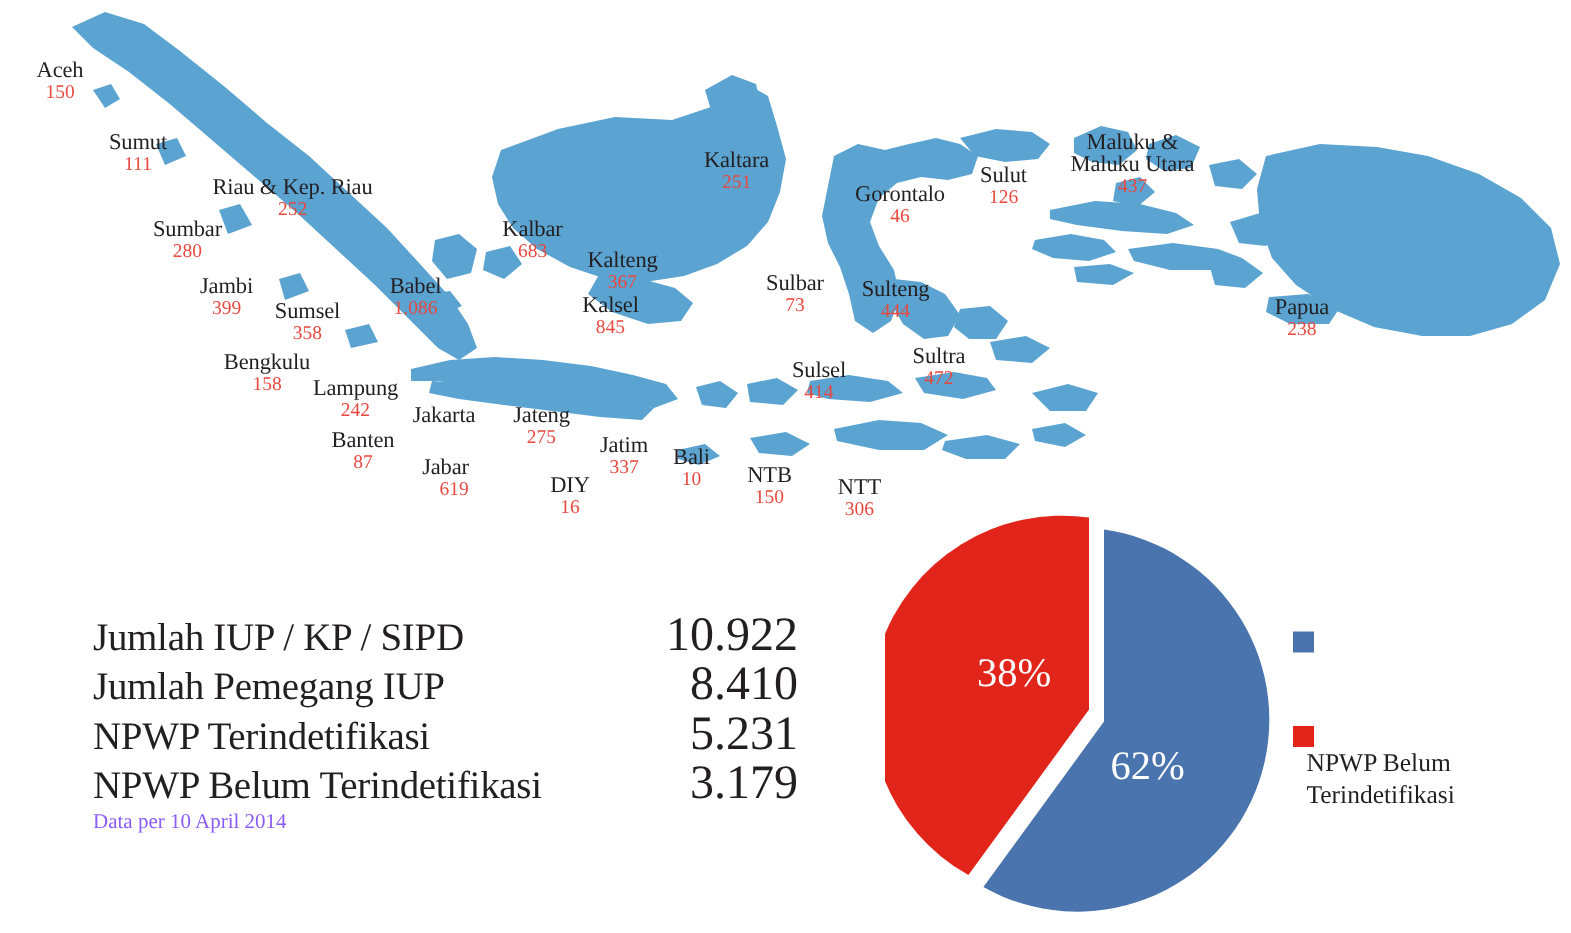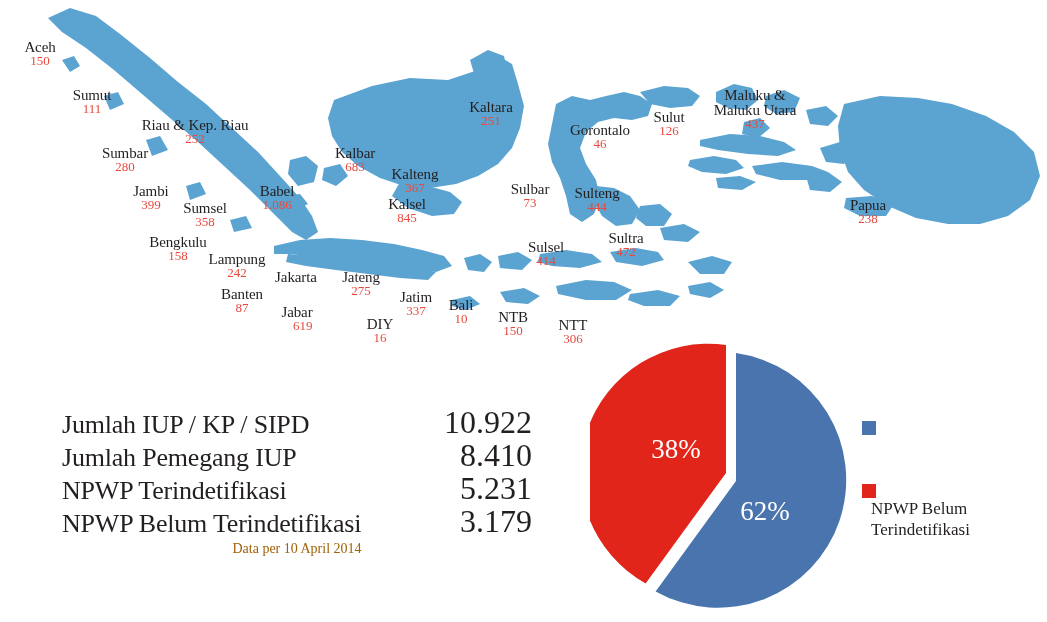--- a/index.html
+++ b/index.html
@@ -82,22 +82,22 @@
     font-size: 32px;
     font-weight: 400;
     text-align: right;
     min-width: 110px;
   }
   #stats-caption {
     position: absolute;
     left: 62px;
     top: 541px;
     width: 470px;
-    text-align: center;
-    color: #a16207;
+    text-align: left;
+    color: #8b5cf6;
     font-family: "Liberation Serif", serif;
     font-size: 14px;
   }
 
   
   #pie-area {
     position: absolute;
     left: 590px;
     top: 333px;
     width: 290px;

